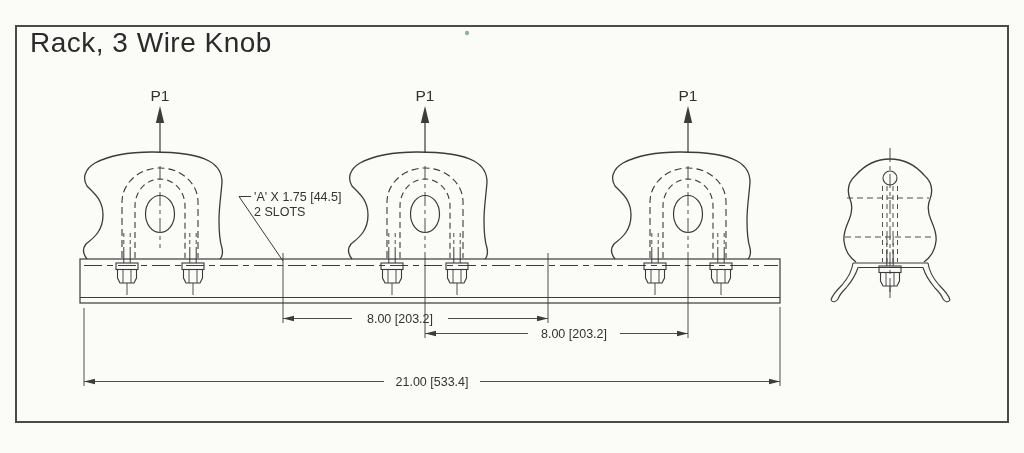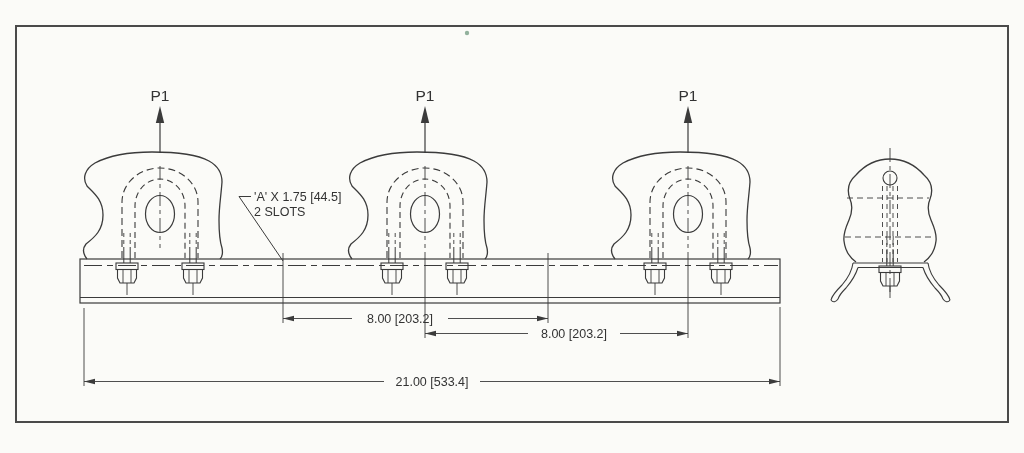--- a/index.html
+++ b/index.html
@@ -23,20 +23,21 @@
   }
   .dimtext{font-size:12.5px;}
   .loadtext{font-size:15.5px;}
   .notetext{font-size:12.5px;}
 </style>
 </head>
 <body>
 
 <div class="sheet">
 
+  <div class="title">Rack, 3 Wire Knob</div>
 
   <svg width="1024" height="453" viewBox="0 0 1024 453">
 
     <defs>
 
       <g id="knob-front">
         <path d="M -73,259
                  C -77,254 -78,249 -74,244
                  C -65,237 -57,230 -57,215
                  C -57,200 -66,193 -73,186

